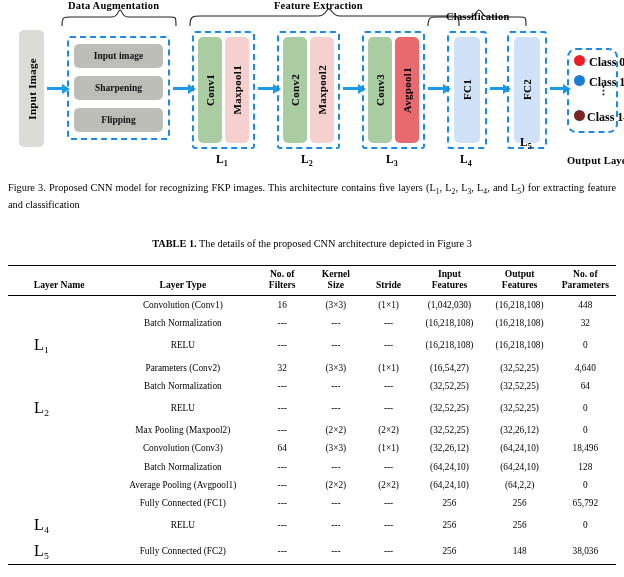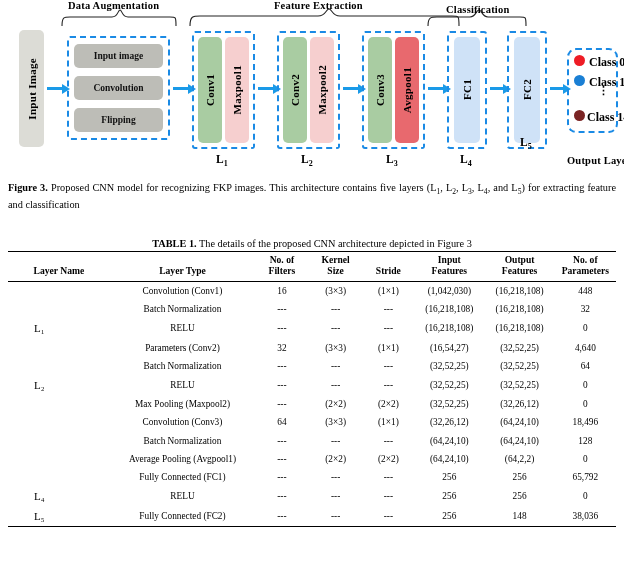--- a/index.html
+++ b/index.html
@@ -26,64 +26,64 @@
                border-top:5px solid transparent;border-bottom:5px solid transparent;border-left:8px solid #1a9ae8;}
 
   .llabel{position:absolute;font-weight:bold;font-size:11.5px;font-family:"Liberation Serif",serif;}
   .llabel sub{font-size:8px;}
 
   .dot{position:absolute;border-radius:50%;}
   .clstext{position:absolute;font-weight:bold;font-size:12px;font-family:"Liberation Serif",serif;white-space:nowrap;}
   .vdots{position:absolute;font-weight:bold;font-size:11px;line-height:4px;letter-spacing:0;}
 
   .figcap{position:absolute;left:8px;top:181px;width:608px;font-size:10.3px;line-height:13.4px;text-align:justify;font-family:"Liberation Serif",serif;}
-  .figcap b{font-weight:bold;}
+  .figcap b{font-weight:normal;}
   .figcap sub{font-size:7.6px;}
 
   
   .tablewrap{position:absolute;left:8px;top:238px;width:608px;}
-  .tabcap{text-align:center;font-size:10.3px;font-family:"Liberation Serif",serif;margin-bottom:2px;}
+  .tabcap{text-align:center;font-size:10.3px;font-family:"Liberation Serif",serif;margin-bottom:16px;}
   .tabcap b{font-weight:bold;}
 
   table{border-collapse:collapse;width:608px;font-family:"Liberation Serif",serif;}
   thead th{font-size:9.6px;font-weight:bold;padding:3px 0 5px 0;vertical-align:bottom;line-height:10.5px;}
   .rule-top{border-top:1.6px solid #000;}
   .rule-mid{border-bottom:1.1px solid #000;}
   .rule-bot{border-bottom:1.6px solid #000;}
   tbody td{font-size:9.3px;padding:4.1px 0;text-align:center;white-space:nowrap;}
-  td.layername{font-size:11px;text-align:left;padding-left:26px;}
+  td.layername{font-size:16px;text-align:left;padding-left:26px;}
   col.c0{width:110px}col.c1{width:150px}col.c2{width:57px}col.c3{width:57px}
   col.c4{width:55px}col.c5{width:73px}col.c6{width:73px}col.c7{width:63px}
 </style>
 </head>
 <body>
 
 <div class="page">
 
   <div class="figure">
 
     <svg style="position:absolute;left:0;top:0;" width="624" height="28">
       <path d="M62,26 C62,17 64,17 70,17 L112,17 C118,17 118,10 120,10 C122,10 122,17 128,17 L170,17 C176,17 176,17 176,26" fill="none" stroke="#222" stroke-width="1.1"></path>
       <path d="M190,26 C190,16 193,16 200,16 L318,16 C326,16 326,9 329,9 C332,9 332,16 340,16 L452,16 C459,16 459,16 459,26" fill="none" stroke="#222" stroke-width="1.1"></path>
       <path d="M428,26 C428,17 431,17 437,17 L470,17 C476,17 476,10 479,10 C482,10 482,17 488,17 L520,17 C526,17 526,17 526,26" fill="none" stroke="#222" stroke-width="1.1"></path>
     </svg>
 
     <div class="brace-label" style="left:68px;top:0px;">Data Augmentation</div>
     <div class="brace-label" style="left:274px;top:0px;">Feature Extraction</div>
-    <div class="brace-label" style="left:446px;top:4px;">Classification</div>
+    <div class="brace-label" style="left:446px;top:11px;">Classification</div>
 
     <div class="blk" style="left:19px;top:30px;width:25px;height:117px;background:#dcdcd6;">
       <span class="vtext">Input  Image</span>
     </div>
 
     <div class="arrow" style="left:47px;top:87px;width:16px;"></div>
 
     <div class="dashbox" style="left:67px;top:36px;width:103px;height:104px;"></div>
     <div class="augbtn" style="left:74px;top:44px;width:89px;height:24px;">Input image</div>
-    <div class="augbtn" style="left:74px;top:76px;width:89px;height:24px;">Convolution</div>
+    <div class="augbtn" style="left:74px;top:76px;width:89px;height:24px;">Sharpening</div>
     <div class="augbtn" style="left:74px;top:108px;width:89px;height:24px;">Flipping</div>
 
     <div class="arrow" style="left:173px;top:87px;width:16px;"></div>
 
     <div class="dashbox" style="left:192px;top:31px;width:63px;height:118px;"></div>
     <div class="blk" style="left:198px;top:37px;width:24px;height:106px;background:#a9ccA2;">
       <span class="vtext">Conv1</span>
     </div>
     <div class="blk" style="left:225px;top:37px;width:24px;height:106px;background:#f6cfcf;">
       <span class="vtext">Maxpool1</span>

